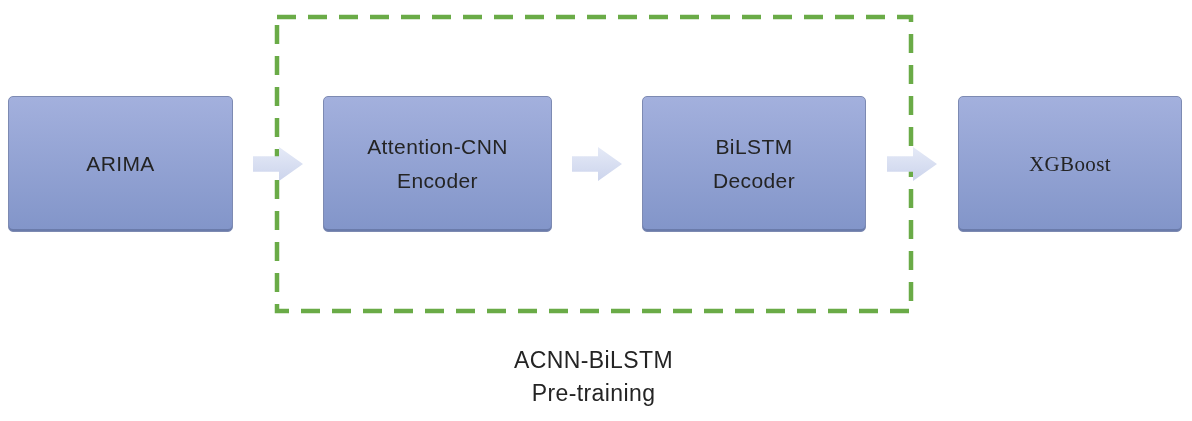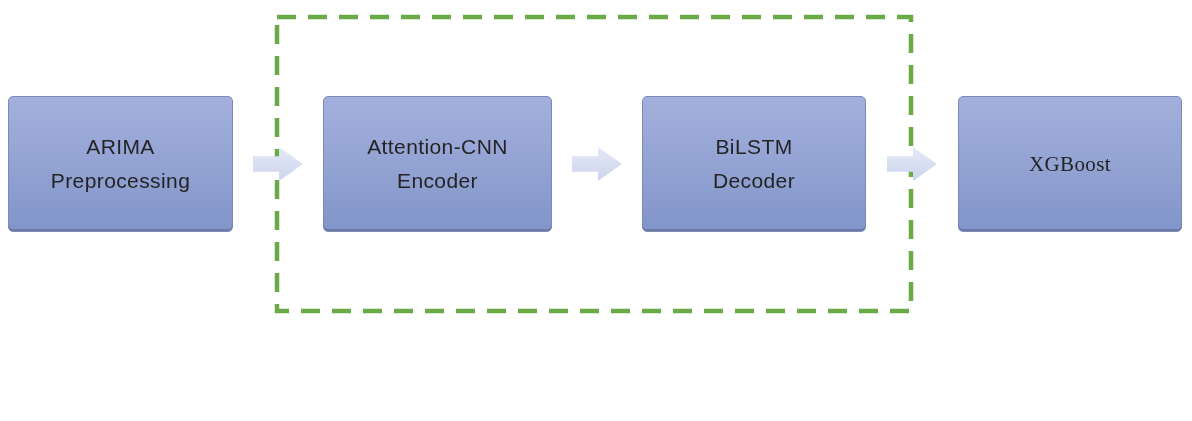--- a/index.html
+++ b/index.html
@@ -78,31 +78,34 @@
   <svg class="group-outline" width="1192" height="421" viewBox="0 0 1192 421">
     <rect x="277" y="17" width="634" height="294" fill="none" style="stroke: var(--dashed-green, #6aab47);" stroke-width="4.5" stroke-dasharray="19 12"></rect>
   </svg>
 
   <div class="flow-arrow arrow-1"></div>
   <div class="flow-arrow arrow-2"></div>
   <div class="flow-arrow arrow-3"></div>
 
   <div class="node node-1">
     <span>ARIMA</span>
-    <span>Preprocessing</span>
   </div>
 
   <div class="node node-3">
     <span>BiLSTM</span>
     <span>Decoder</span>
   </div>
 
   <div class="node node-2">
     <span>Attention-CNN</span>
     <span>Encoder</span>
   </div>
 
   <div class="node node-4">
     <span>XGBoost</span>
   </div>
 
+  <div class="caption">
+    <div>ACNN-BiLSTM</div>
+    <div>Pre-training</div>
+  </div>
 
 </div>
 
 </body></html>

